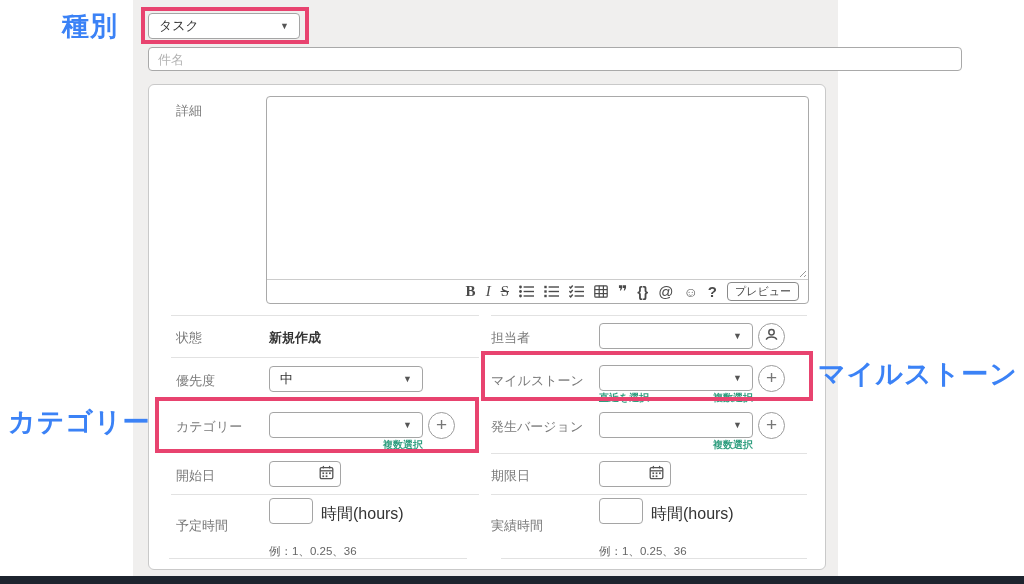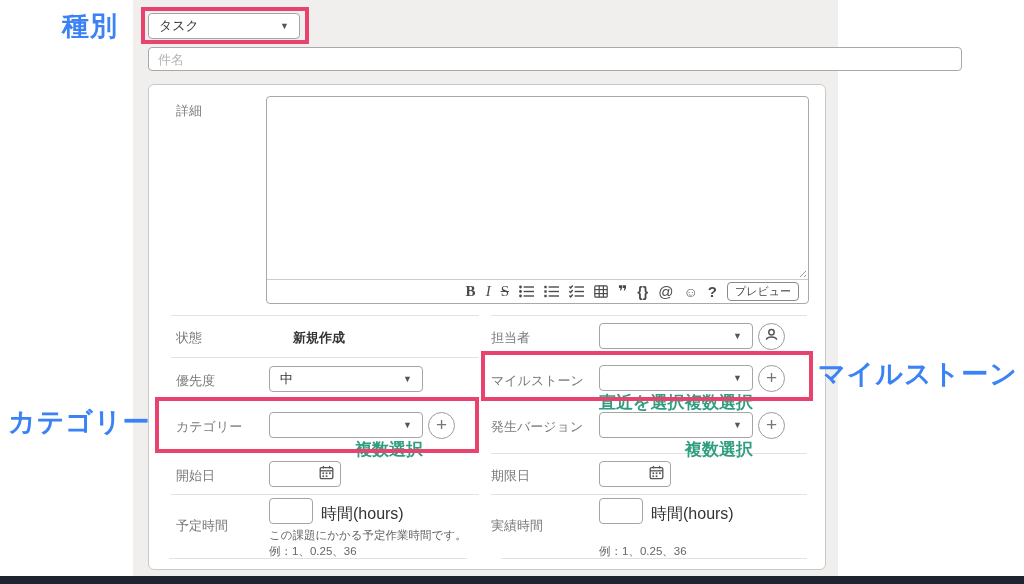--- a/index.html
+++ b/index.html
@@ -40,21 +40,21 @@
   .tb-icon svg { display:block; }
   .preview-btn { border:1px solid #8a8a8a; border-radius:4px; font-size:11px; color:#444;
             padding:1px 7px; background:#fff; white-space:nowrap; }
 
   .divider { position:absolute; height:1px; background:#e2e2e2; }
 
   .circle-btn { position:absolute; width:27px; height:27px; border:1px solid #9b9b9b; border-radius:50%;
             background:#fff; display:flex; align-items:center; justify-content:center; color:#777; }
   .circle-btn .plus-glyph { font-size:19px; font-weight:300; line-height:1; margin-top:-2px; }
 
-  .teal-link { position:absolute; font-size:17px; font-weight:700; color:#2f9e7f; white-space:nowrap; }
+  .teal-link { position:absolute; font-size:10px; font-weight:700; color:#2f9e7f; white-space:nowrap; }
 
   .date-input { position:absolute; width:72px; height:26px; background:#fff; border:1px solid #a5a5a5;
             border-radius:4px; display:flex; align-items:center; justify-content:flex-end; padding:0 6px; }
 
   .hours-input { position:absolute; width:44px; height:26px; background:#fff; border:1px solid #a5a5a5; border-radius:4px; }
   .unit-text { position:absolute; font-size:16px; color:#333; }
   .help-text { position:absolute; font-size:11.5px; color:#666; white-space:nowrap; }
 
   .hl-box { position:absolute; border:4px solid #e8436f; background:transparent; }
 </style>
@@ -148,21 +148,21 @@
     <div class="divider" style="left:22px; top:230px; width:308px;"></div>
     <div class="divider" style="left:342px; top:230px; width:316px;"></div>
     <div class="divider" style="left:22px; top:272px; width:308px;"></div>
     <div class="divider" style="left:342px; top:368px; width:316px;"></div>
     <div class="divider" style="left:22px; top:409px; width:308px;"></div>
     <div class="divider" style="left:342px; top:409px; width:316px;"></div>
     <div class="divider" style="left:20px; top:473px; width:298px;"></div>
     <div class="divider" style="left:352px; top:473px; width:306px;"></div>
 
     <div class="field-label" style="left:27px; top:244px;">状態</div>
-    <div class="field-value" style="left:120px; top:244px;margin-left:24px;">新規作成</div>
+    <div class="field-value" style="left:120px; top:244px;">新規作成</div>
 
     <div class="field-label" style="left:342px; top:244px;">担当者</div>
     <div class="select" style="left:450px; top:238px; width:154px;">
       <span class="caret">▼</span>
     </div>
     <div class="circle-btn" style="left:609px; top:238px;">
       <span><svg width="15" height="15" viewBox="0 0 15 15">
             <g stroke="#555" stroke-width="1.5" fill="none">
               <circle cx="7.5" cy="5.2" r="2.7"></circle>
               <path d="M2.2 12.6 c1.4 -3.4 9.2 -3.4 10.6 0"></path>
@@ -238,21 +238,20 @@
               <rect x="10" y="7.4" width="1.7" height="1.7"></rect>
               <rect x="3.4" y="10.4" width="1.7" height="1.7"></rect>
               <rect x="6.7" y="10.4" width="1.7" height="1.7"></rect>
             </g>
           </svg></span>
     </div>
 
     <div class="field-label" style="left:27px; top:432px;">予定時間</div>
     <div class="hours-input" style="left:120px; top:413px;"></div>
     <div class="unit-text" style="left:172px; top:419px;">時間(hours)</div>
-    <div class="help-text" style="left:120px; top:443px;">この課題にかかる予定作業時間です。</div>
     <div class="help-text" style="left:120px; top:459px;">例：1、0.25、36</div>
 
     <div class="field-label" style="left:342px; top:432px;">実績時間</div>
     <div class="hours-input" style="left:450px; top:413px;"></div>
     <div class="unit-text" style="left:502px; top:419px;">時間(hours)</div>
     <div class="help-text" style="left:450px; top:459px;">例：1、0.25、36</div>
 
   </div>
 
   <div class="hl-box" style="left:141px; top:7px; width:168px; height:37px;"></div>

